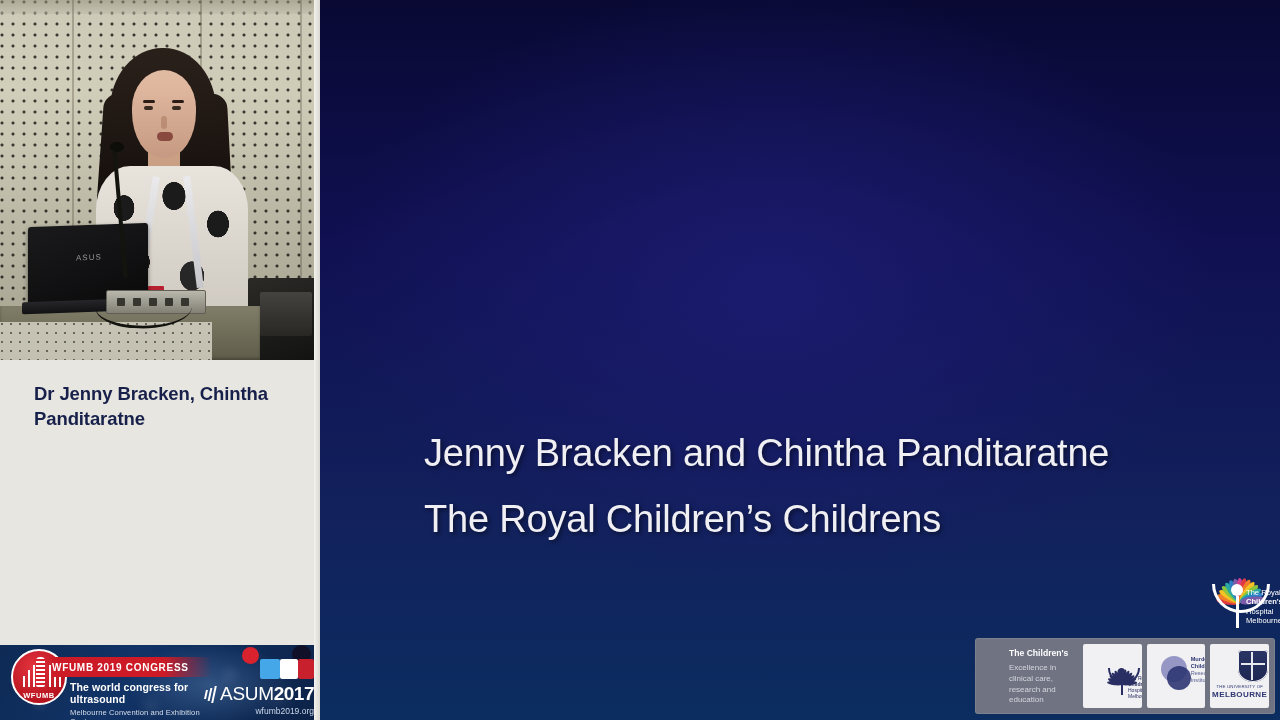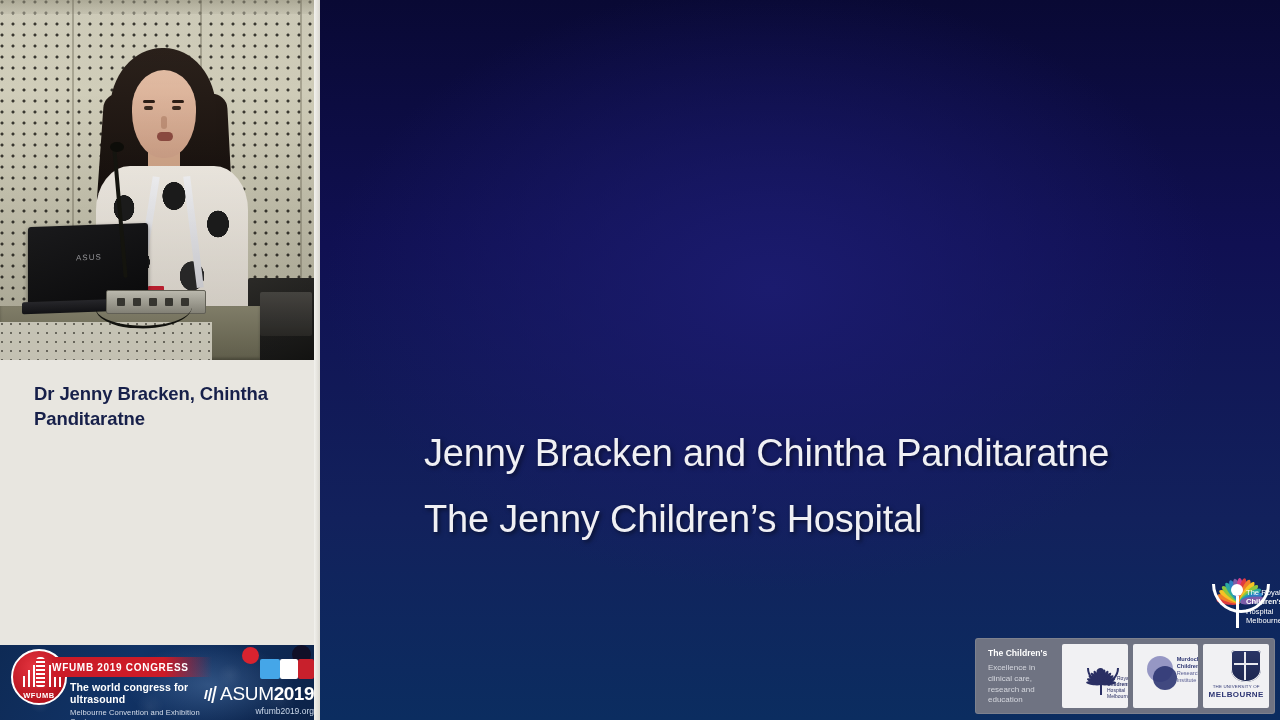--- a/index.html
+++ b/index.html
@@ -321,21 +321,21 @@
   
   #footer-bar {
     position: absolute; left: 655px; top: 638px;
     width: 300px; height: 76px;
     background: #6f7382;
     border-radius: 3px;
     display: flex; align-items: stretch;
     padding: 5px; box-sizing: border-box;
     border: 1px solid rgba(255,255,255,.10);
   }
-  #fb-text { width: 76px; padding: 4px 6px 0 7px; box-sizing: border-box; }
+  #fb-text { width: 76px; padding: 4px 6px 0 7px; box-sizing: border-box; margin-left: 21px; }
   #fb-title { color: #ffffff; font-size: 8.6px; font-weight: bold; margin-bottom: 5px; }
   #fb-sub { color: #d5d7de; font-size: 8px; line-height: 1.35; }
   .fb-card {
     flex: 1; margin-left: 5px; background: #f1f1f3; border-radius: 2px;
     position: relative; overflow: hidden;
   }
   
   .rchs-petals { position:absolute; left:16px; top:7px; width:46px; height:30px; }
   .rchs-petals i {
     position:absolute; left:21px; top:18px; width:4px; height:15px;
@@ -451,35 +451,35 @@
         <div class="fb" style="left:58px; top:-2px; width:19px; height:19px; background:#101028; border-radius:50%;"></div>
         <div class="fb" style="left:26px; top:12px; width:20px; height:20px; background:#45a6e8;"></div>
         <div class="fb" style="left:46px; top:12px; width:18px; height:20px; background:#ffffff;"></div>
         <div class="fb" style="left:64px; top:12px; width:16px; height:20px; background:#c8202c;"></div>
       </div>
 
       <div id="asum-block">
         <div id="asum-row">
           <div id="asum-waves"></div>
           <div id="asum-name">ASUM</div>
-          <div id="asum-year">2019</div>
+          <div id="asum-year">2017</div>
         </div>
         <div id="asum-url">wfumb2019.org</div>
       </div>
     </div>
 
     <div id="side-divider"></div>
   </div>
 
   <div id="slide">
 
 
     <div id="slide-subtitle">
       <p>Jenny Bracken and Chintha Panditaratne</p>
-      <p>The Jenny Children’s Hospital</p>
+      <p>The Royal Children’s Childrens</p>
     </div>
 
     <div id="rch-mark">
       <div id="rch-petals">
         <i style="transform:rotate(-86deg); background:#e03a3e"></i>
         <i style="transform:rotate(-74deg); background:#f07f28"></i>
         <i style="transform:rotate(-62deg); background:#f6c324"></i>
         <i style="transform:rotate(-50deg); background:#8cc63f"></i>
         <i style="transform:rotate(-38deg); background:#2aa9a2"></i>
         <i style="transform:rotate(-26deg); background:#2b7fc4"></i>

